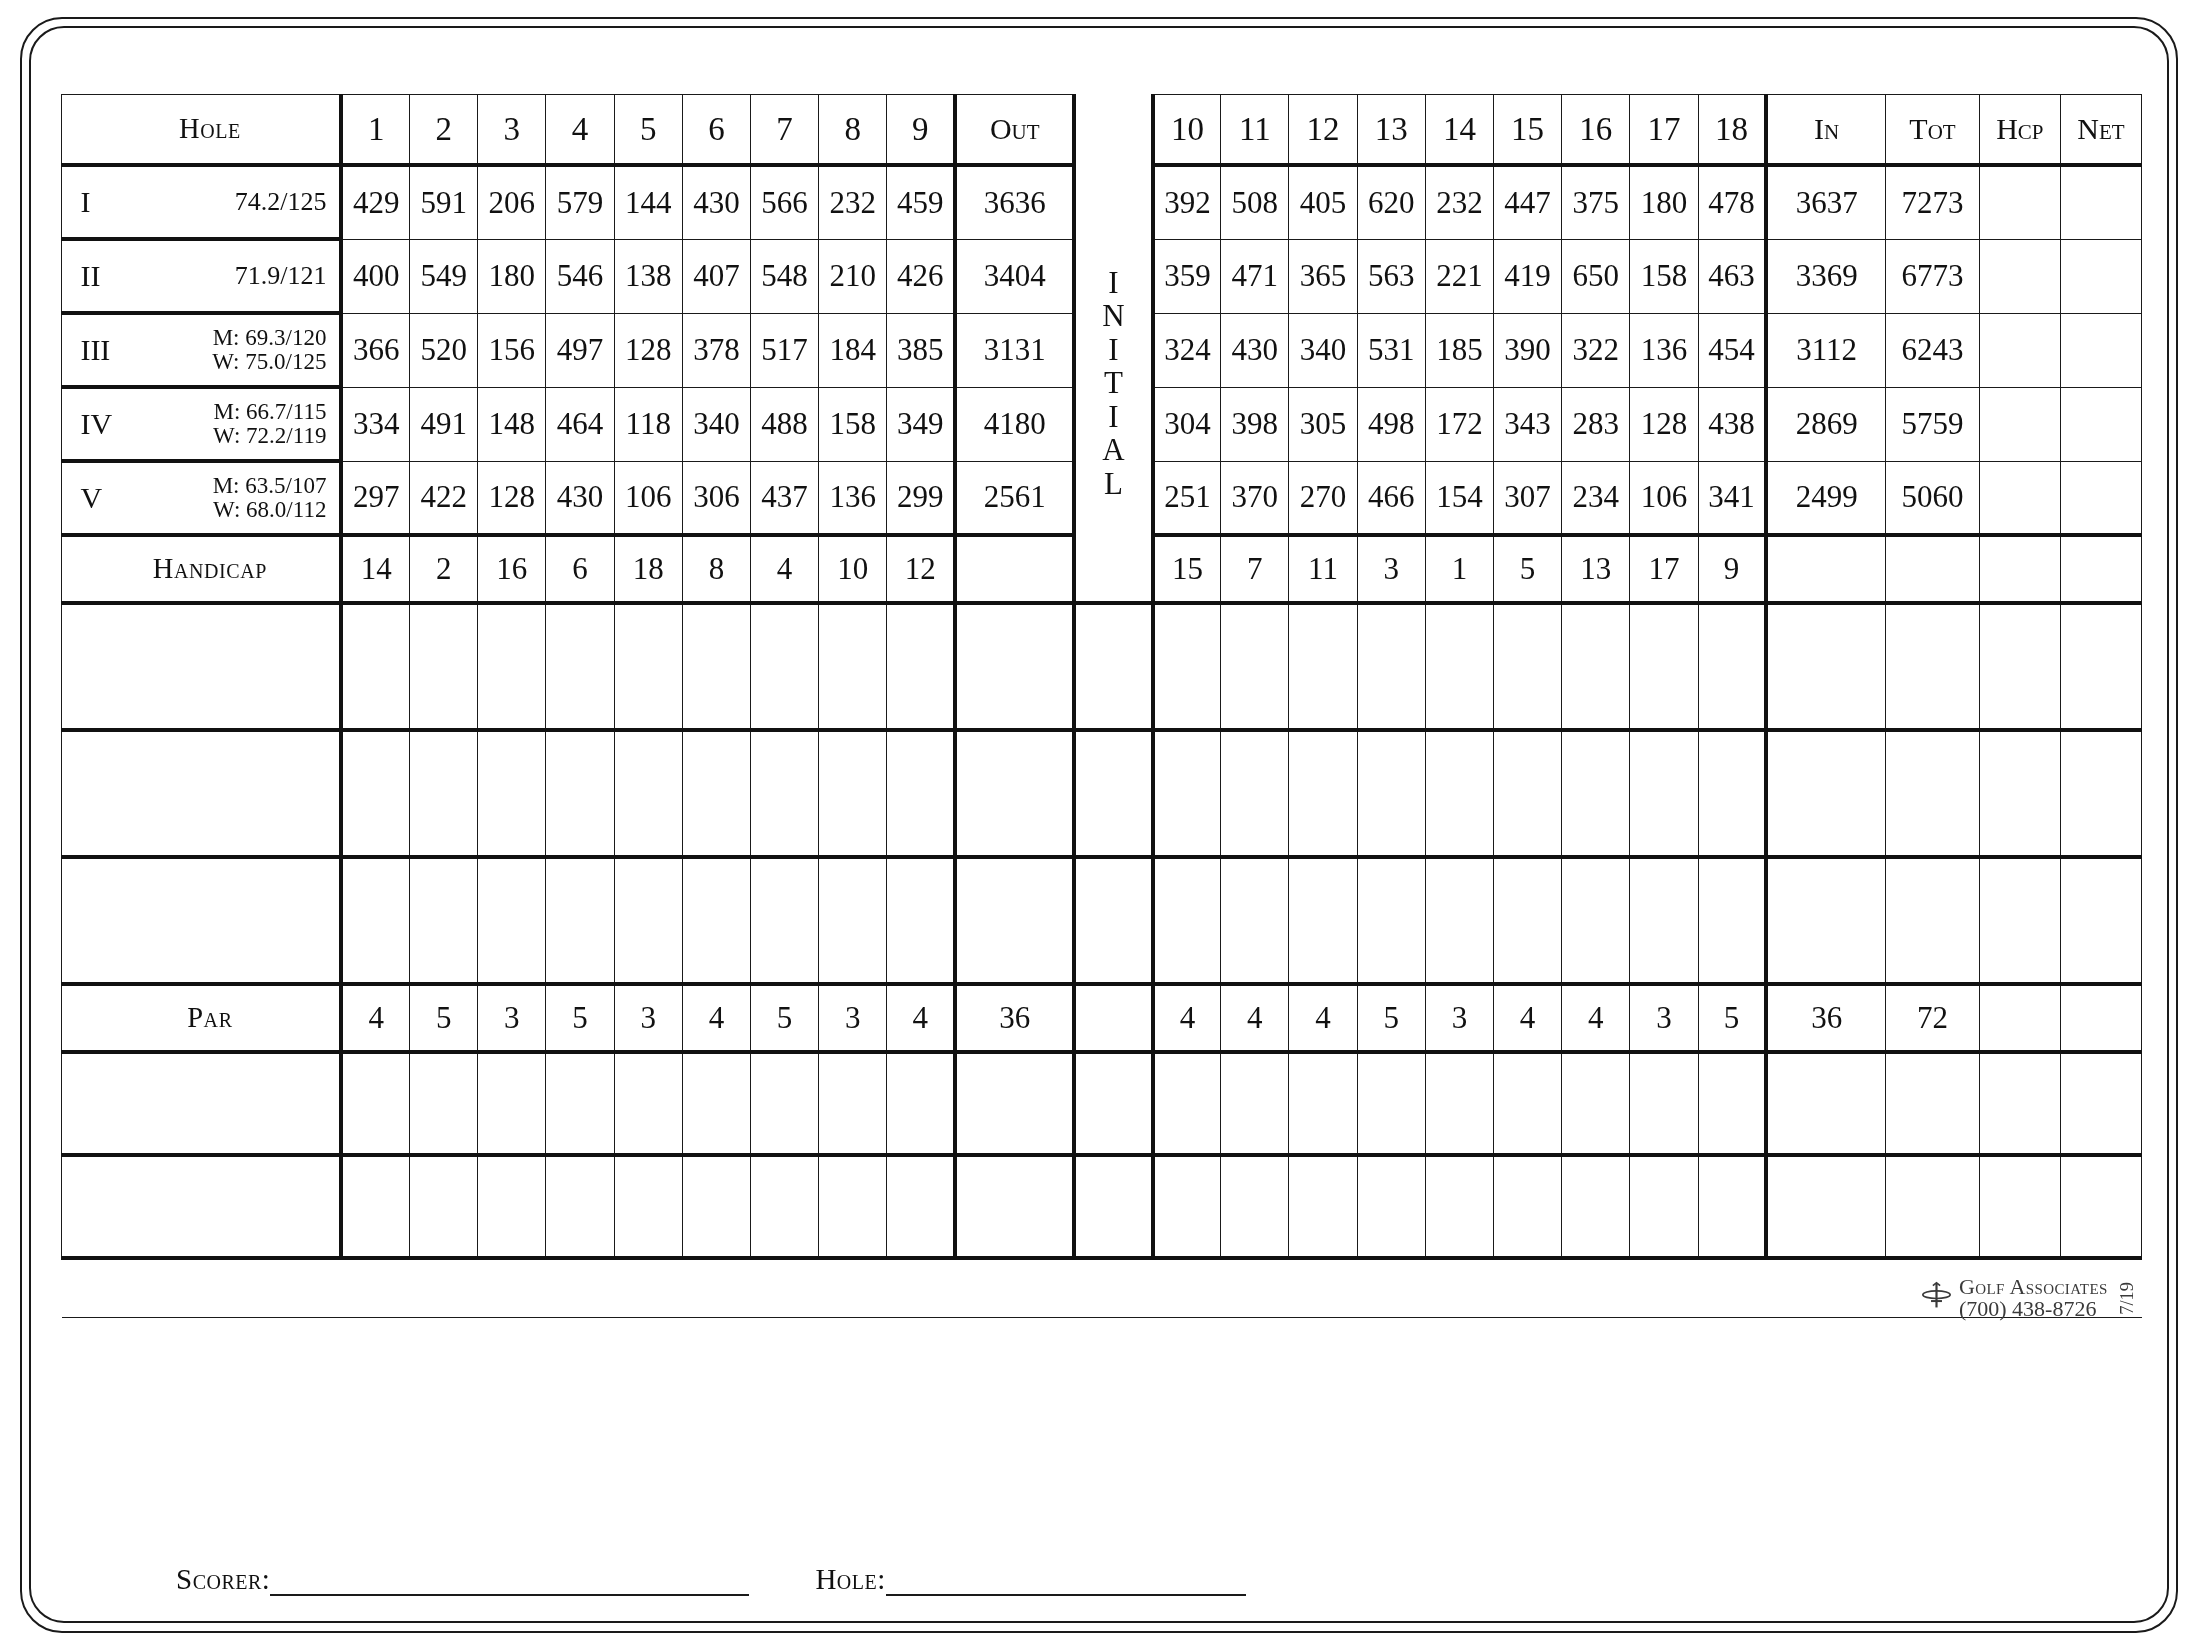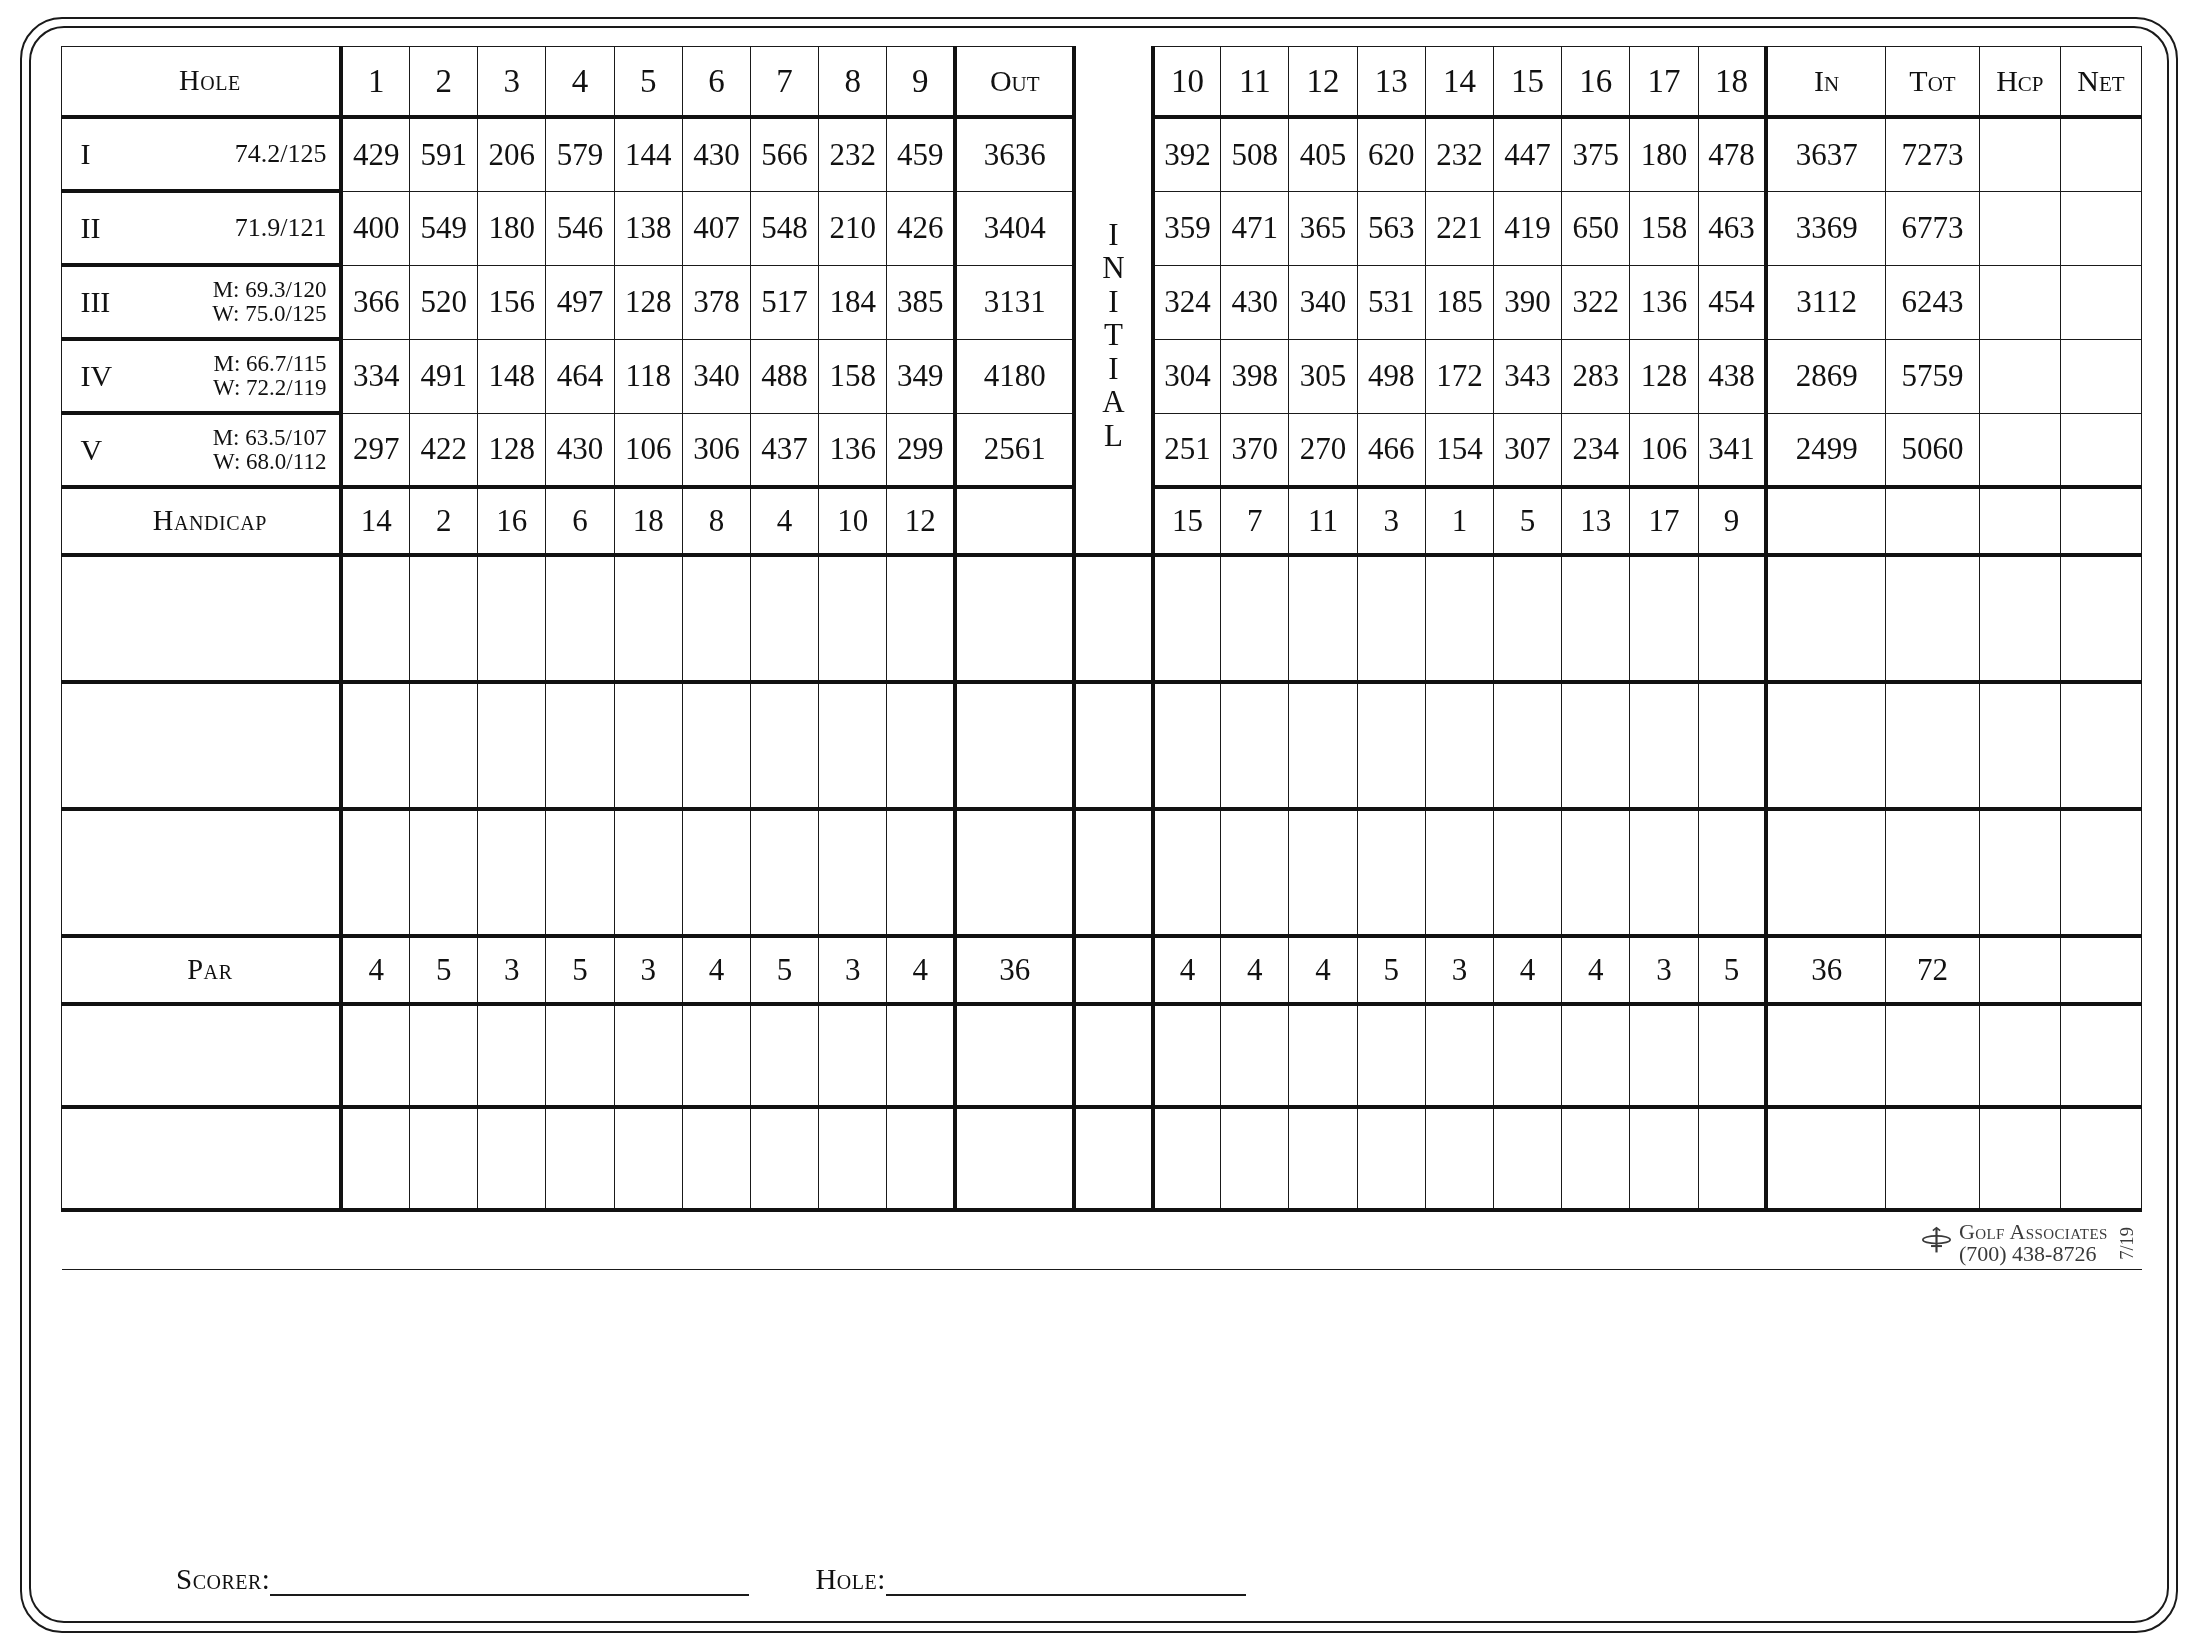--- a/index.html
+++ b/index.html
@@ -15,20 +15,21 @@
     border:2.8px solid #1a1a1a; border-radius:35px; box-sizing:border-box;
   }
 
   .grid-wrap{
     position:absolute; left:39px; top:27.5px; width:2081px; height:1480px;
   }
 
   table.sc{
     border-collapse:collapse; width:100%; table-layout:fixed;
     border:0;
+    margin-top:48px;
   }
   table.sc td, table.sc th{
     border:1.5px solid #1a1a1a;
     padding:0; margin:0;
     text-align:center; vertical-align:middle;
     font-weight:400;
     background:#fff;
   }
 
   
@@ -67,21 +68,21 @@
   .initial-cell span{display:block;}
 
   .blankrow td{height:123px;}
   .blankrow2 td{height:99px;}
 
   .logo-row td{height:57px; border-left:0 !important; border-right:0 !important;}
   .logo-box{
     position:relative; height:57px;
   }
   .logo-inner{
-    position:absolute; right:3.7px; top:9px;
+    position:absolute; right:3.7px; top:16px;
     display:flex; align-items:center; gap:7.3px;
   }
   .logo-txt{
     text-align:left; line-height:1.02; color:#3a3a3a;
   }
   .logo-name{font-variant:small-caps;font-size:22px;letter-spacing:0.4px;}
   .logo-phone{font-size:22px;}
   .logo-date{
     font-size:18.4px; color:#3a3a3a;
     writing-mode:vertical-rl; transform:rotate(180deg);

